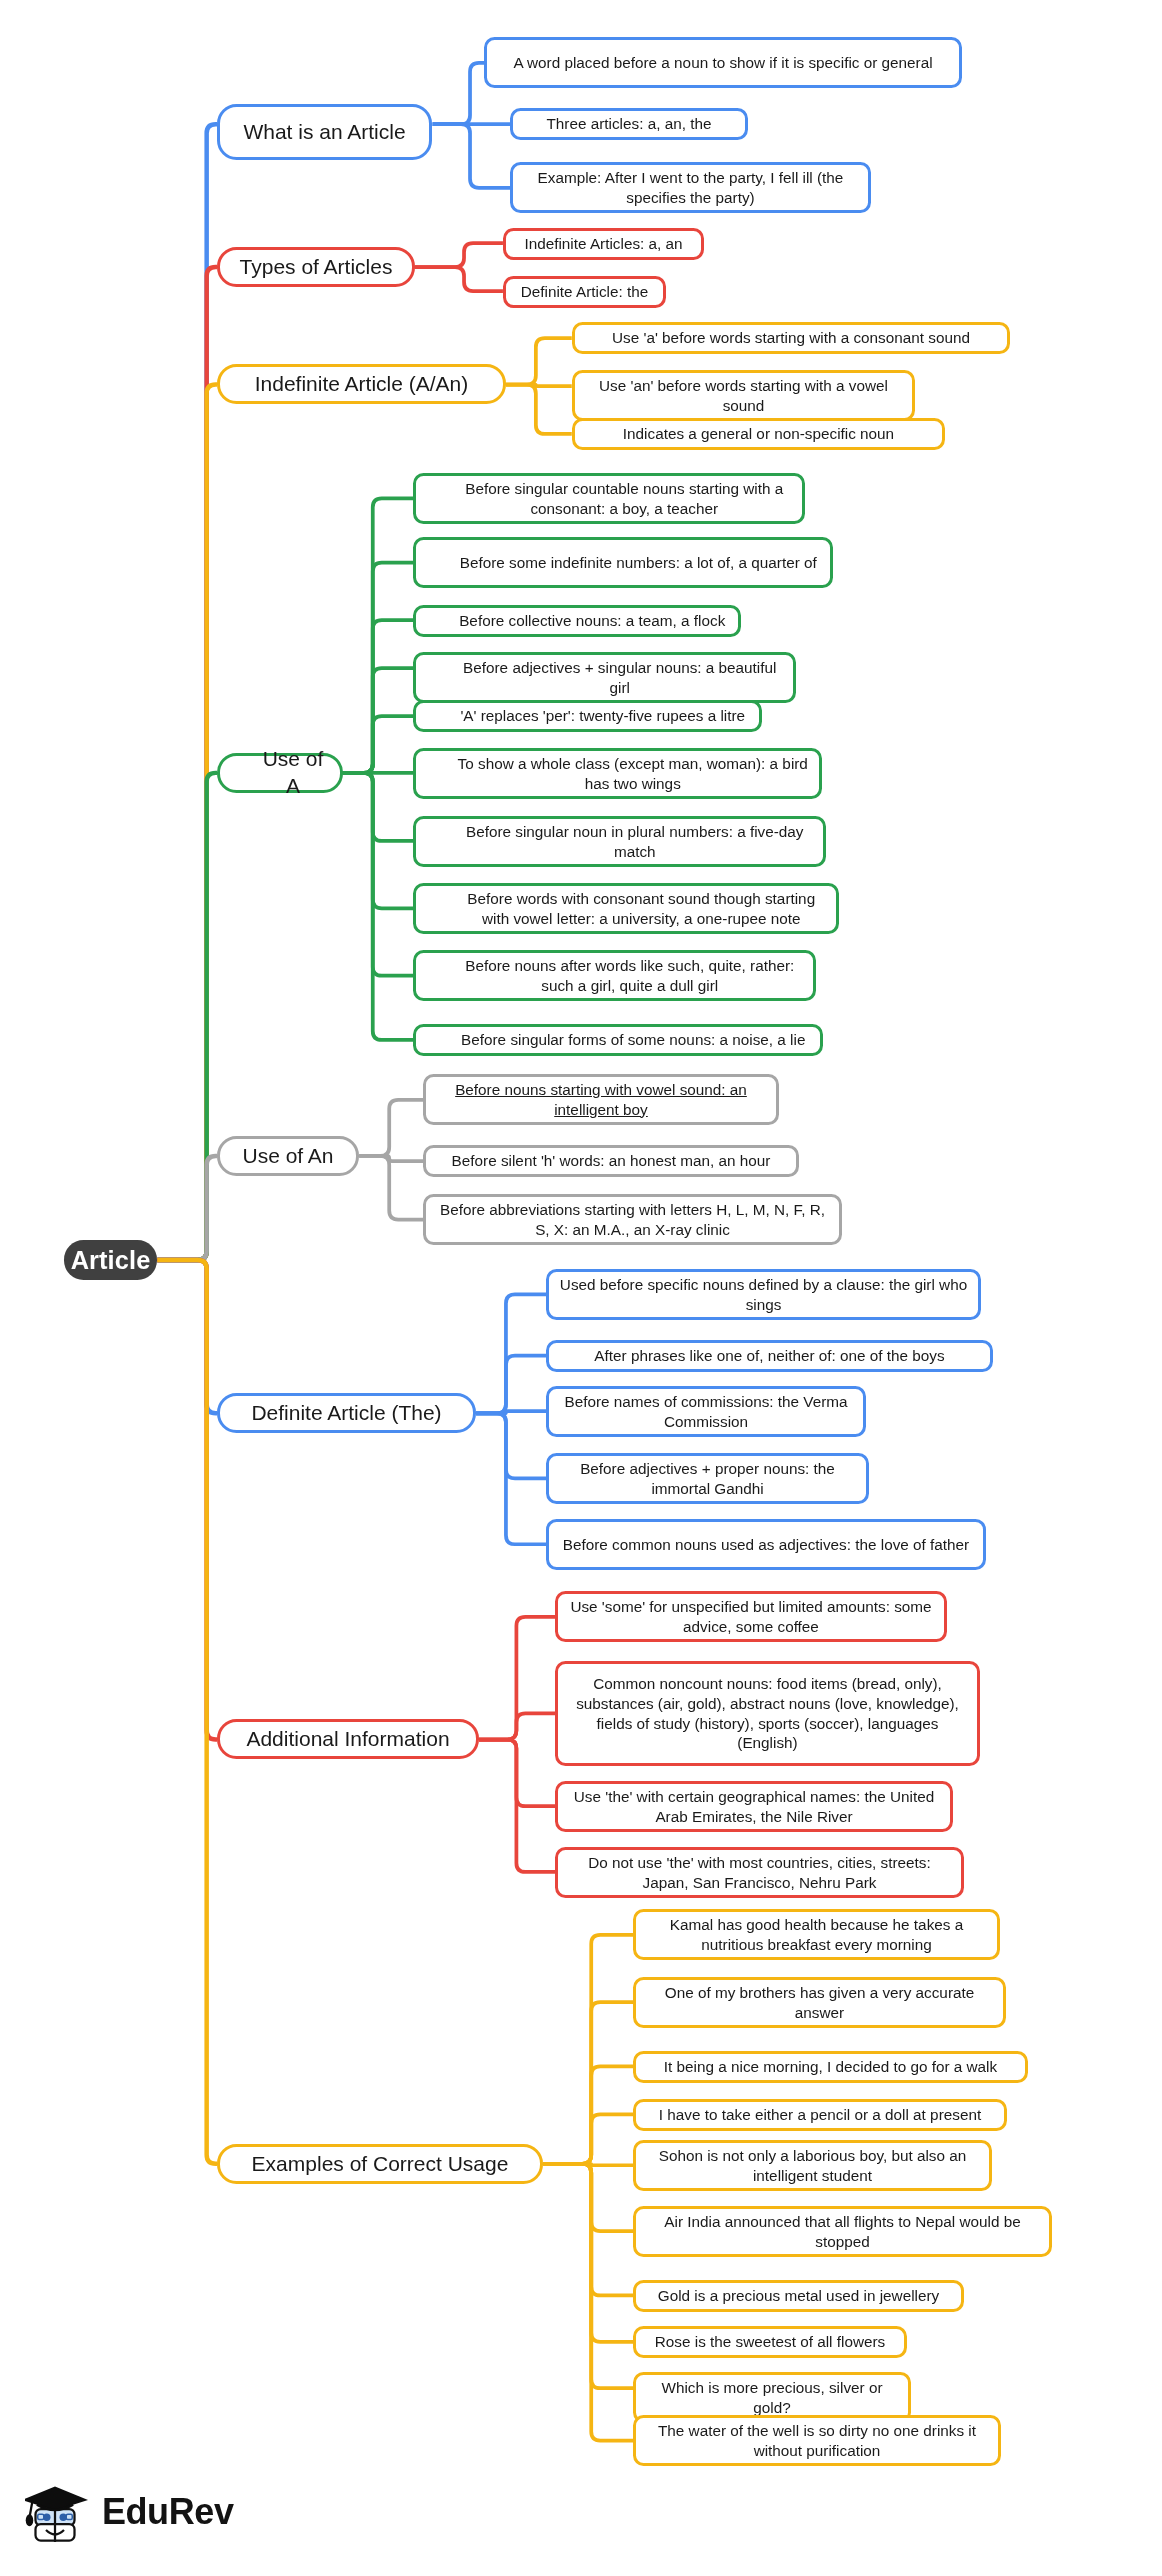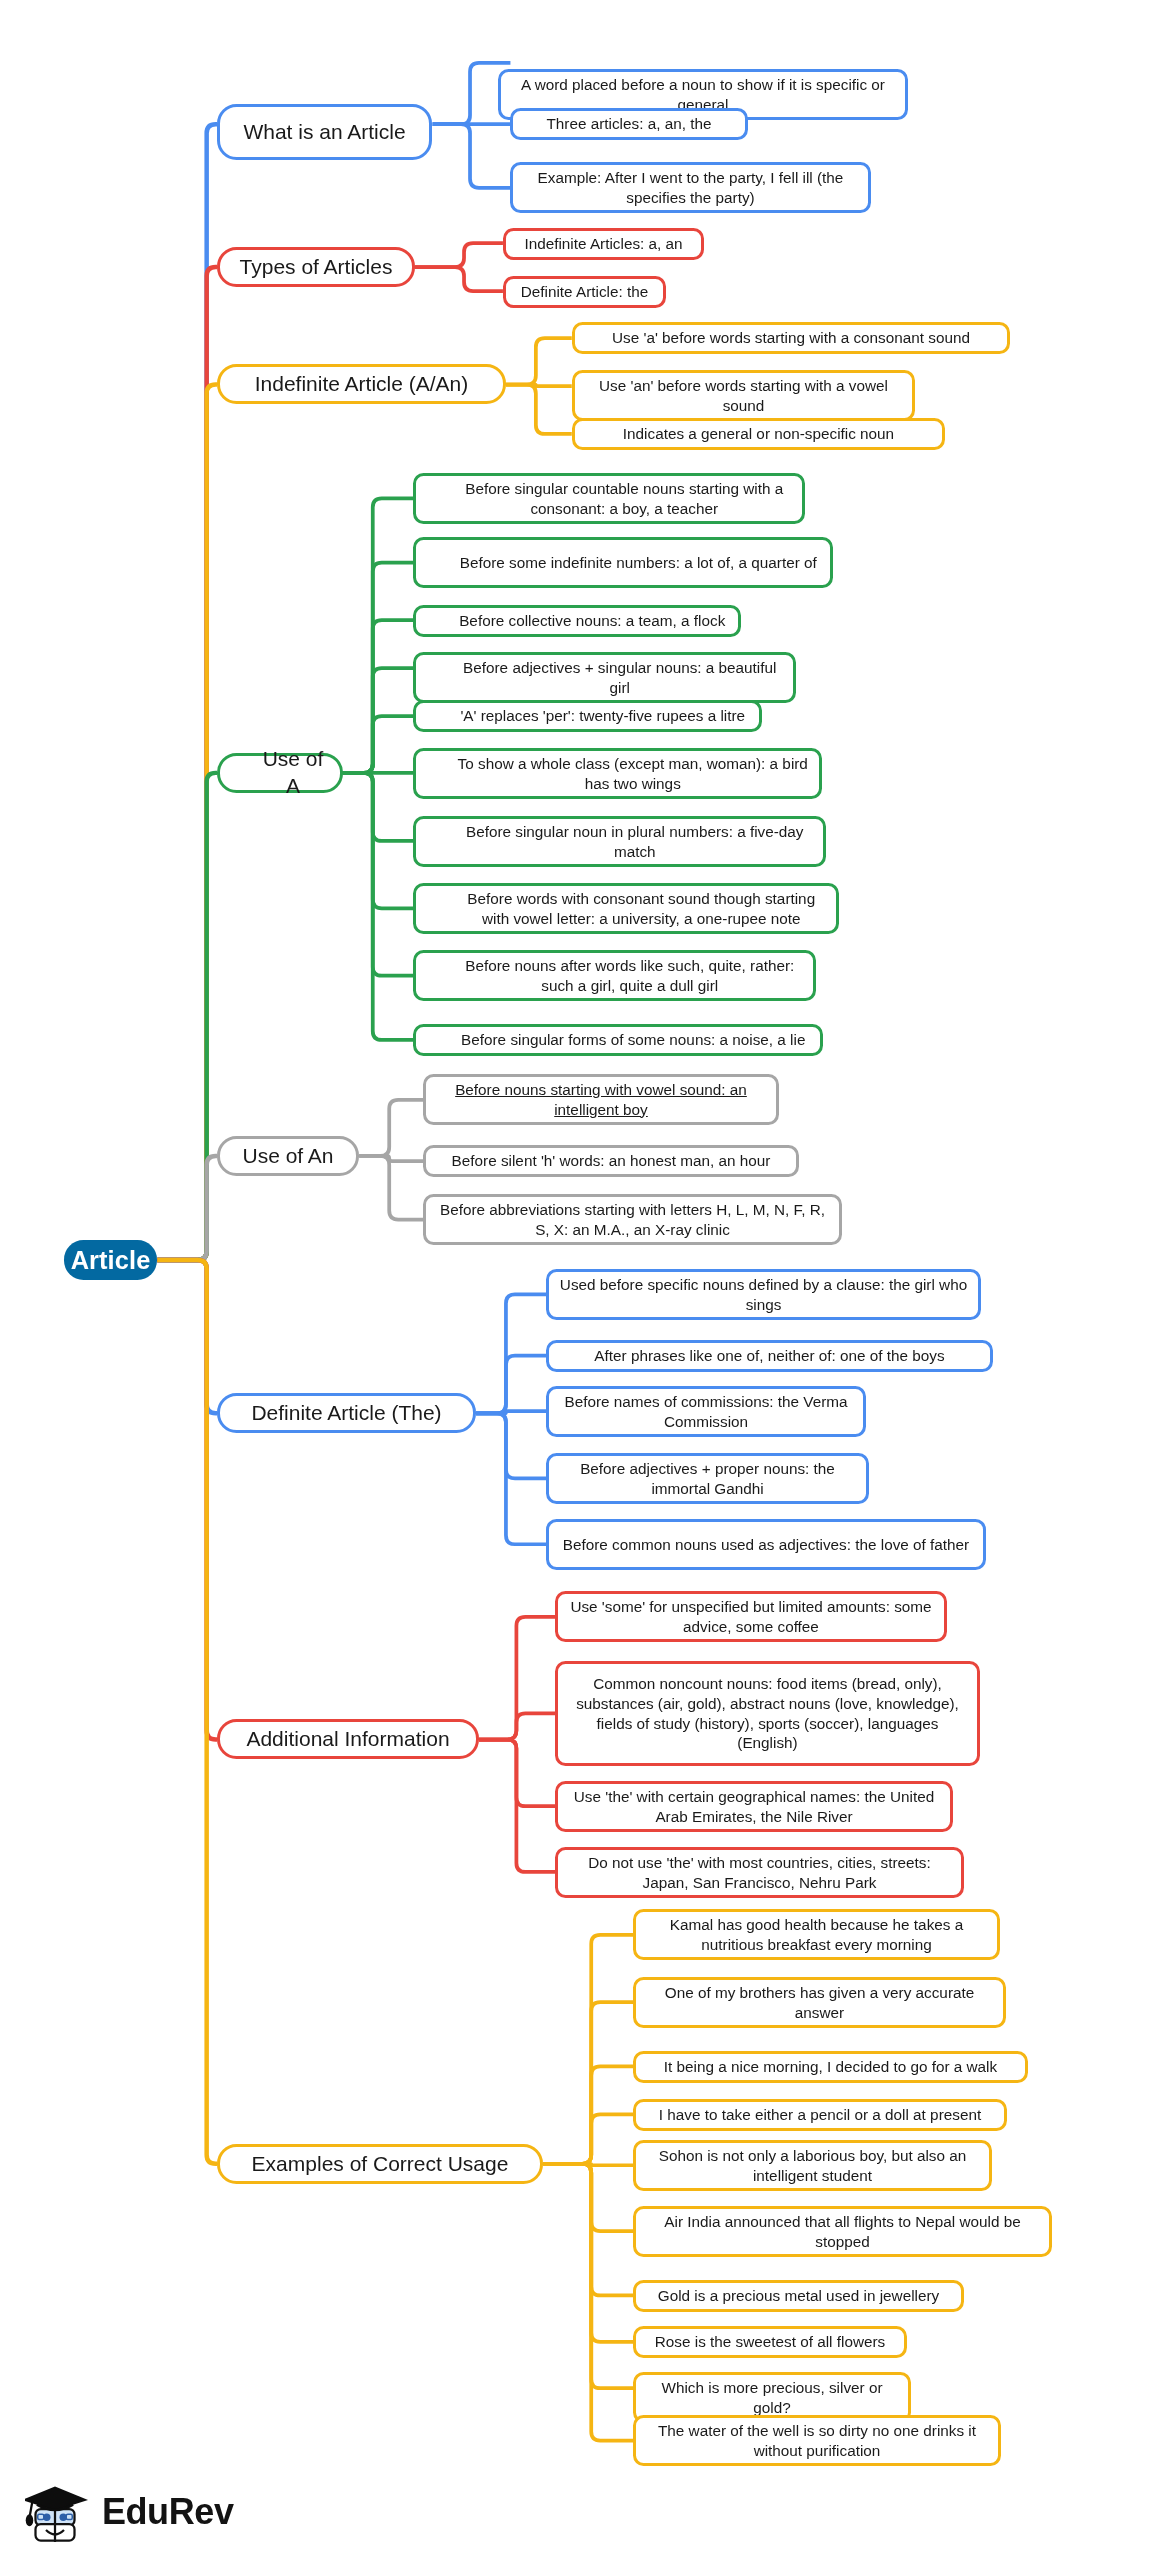--- a/index.html
+++ b/index.html
@@ -20,21 +20,21 @@
     border-width:3.7px;
     border-radius:12px;
     display:flex; align-items:center; justify-content:center;
     text-align:center;
     color:#1a1a1a;
     line-height:1.28;
     padding:3px 7.5px;
   }
   .root {
     position:absolute;
-    background:#0369a1;
+    background:#404040;
     border-radius:19.5px;
     color:#ffffff;
     font-weight:bold;
     font-size:25.4px;
     display:flex; align-items:center; justify-content:center;
     letter-spacing:0.1px;
   }
   .branch {
     font-size:21px;
     border-radius:19.5px;
@@ -107,21 +107,21 @@
       <path d="M726 2892 H778 Q790 2892 790 2904 V3180 Q790 3192 802 3192 H846" fill="none" stroke="#f5b513" stroke-width="5" stroke-linecap="butt"></path>
       <path d="M726 2892 H778 Q790 2892 790 2904 V3250 Q790 3262 802 3262 H846" fill="none" stroke="#f5b513" stroke-width="5" stroke-linecap="butt"></path>
     </svg>
 
   <div class="root" id="root-node" style="left: 64px; top: 1240px; width: 93px; height: 40px;">Article</div>
 
   <div id="nodes">
       <div class="node branch c-blue" style="left: 217px; top: 104px; width: 215px; height: 56px;">
         <span>What is an Article</span>
       </div>
-      <div class="node leaf c-blue" style="left: 498px; top: 37px; width: 410px; min-height: 51px; margin-top: 32px;">
+      <div class="node leaf c-blue" style="left: 484px; top: 37px; width: 478px; min-height: 51px;">
         <span>A word placed before a noun to show if it is specific or general</span>
       </div>
       <div class="node leaf c-blue" style="left: 510px; top: 108px; width: 238px; min-height: 31px;">
         <span>Three articles: a, an, the</span>
       </div>
       <div class="node leaf c-blue" style="left: 510px; top: 162px; width: 361px; min-height: 51px;">
         <span>Example: After I went to the party, I fell ill (the specifies the party)</span>
       </div>
       <div class="node branch c-red" style="left: 217px; top: 247px; width: 198px; height: 40px;">
         <span>Types of Articles</span>

